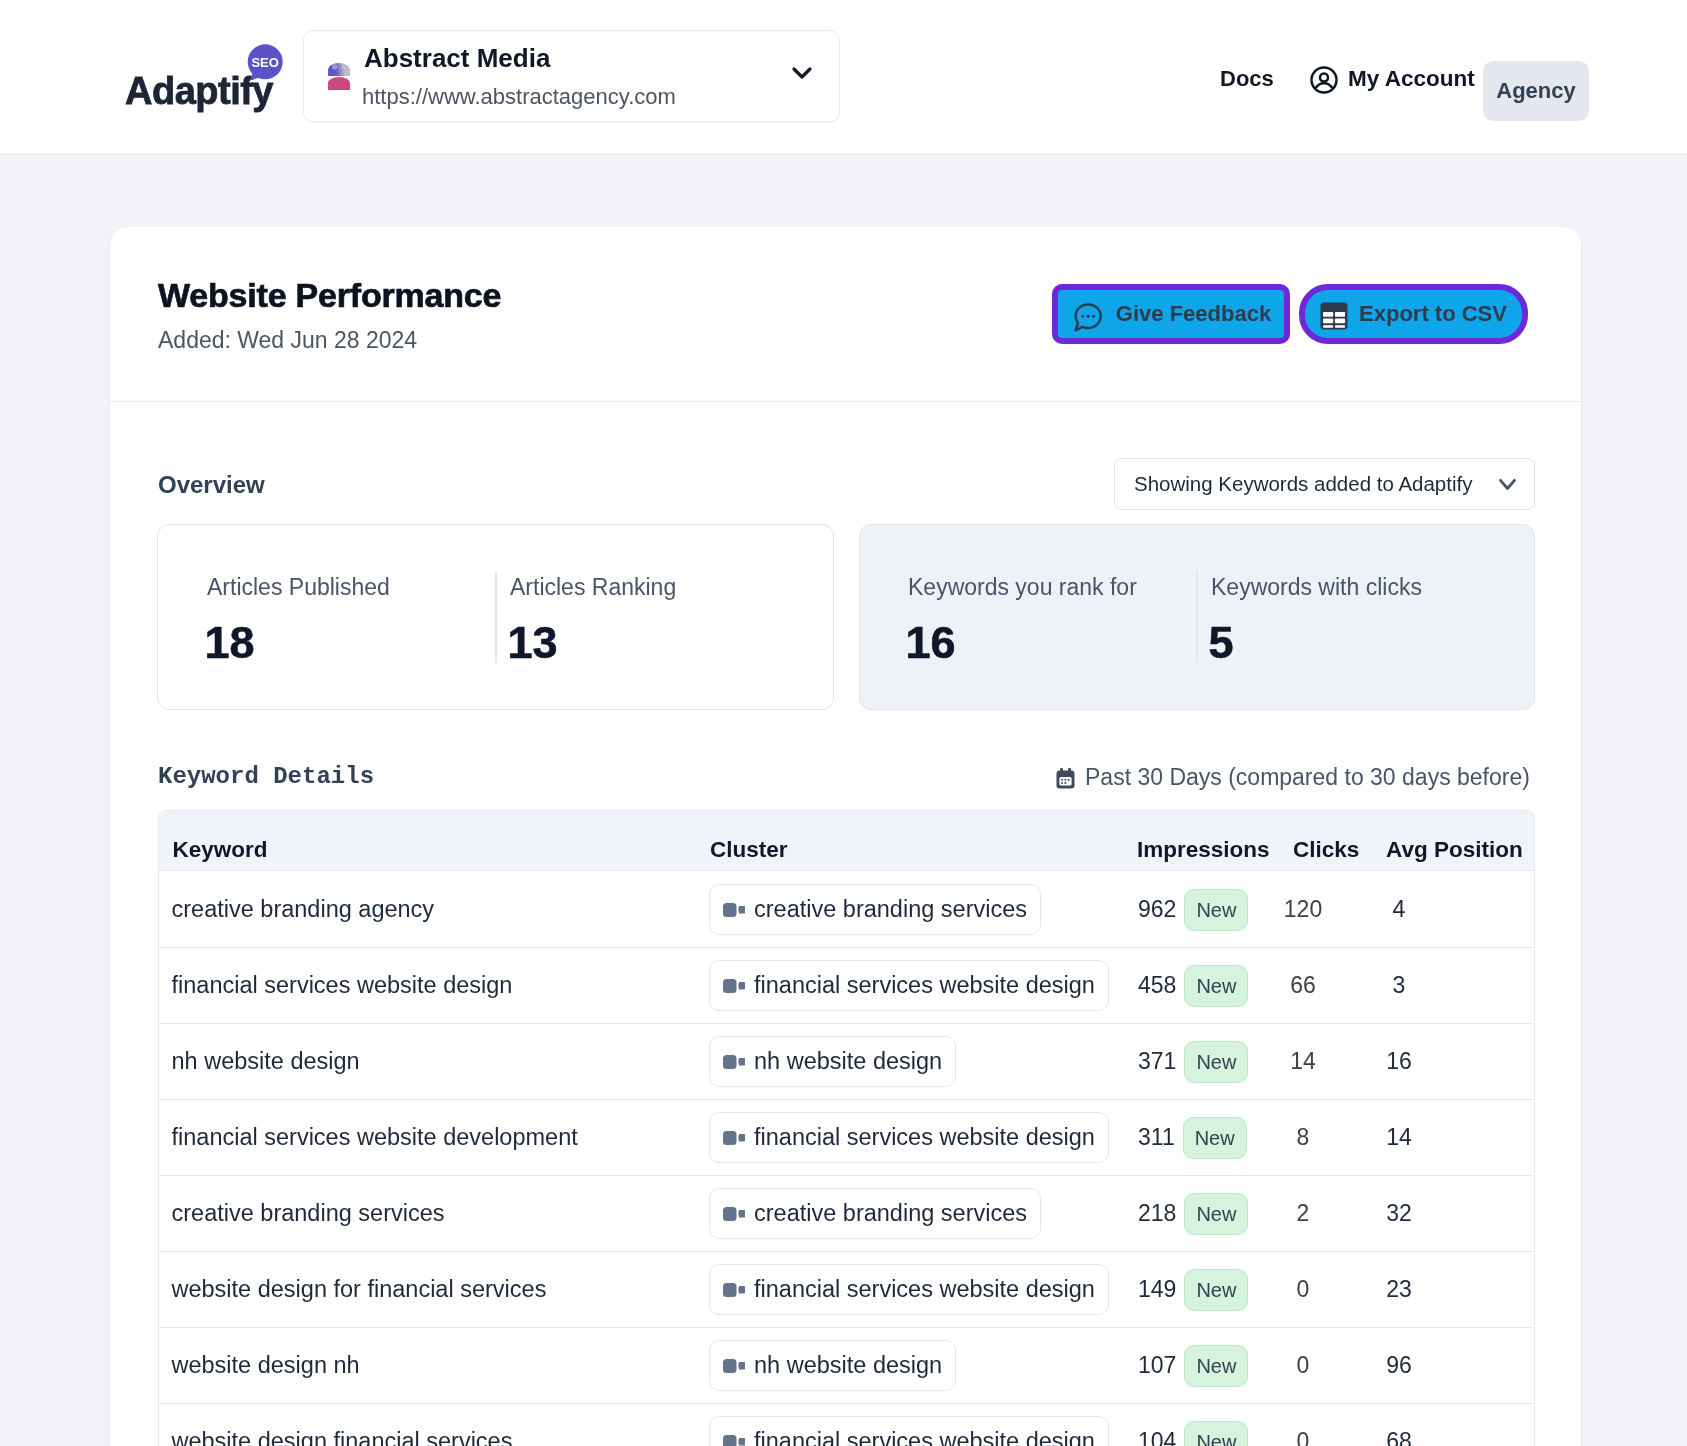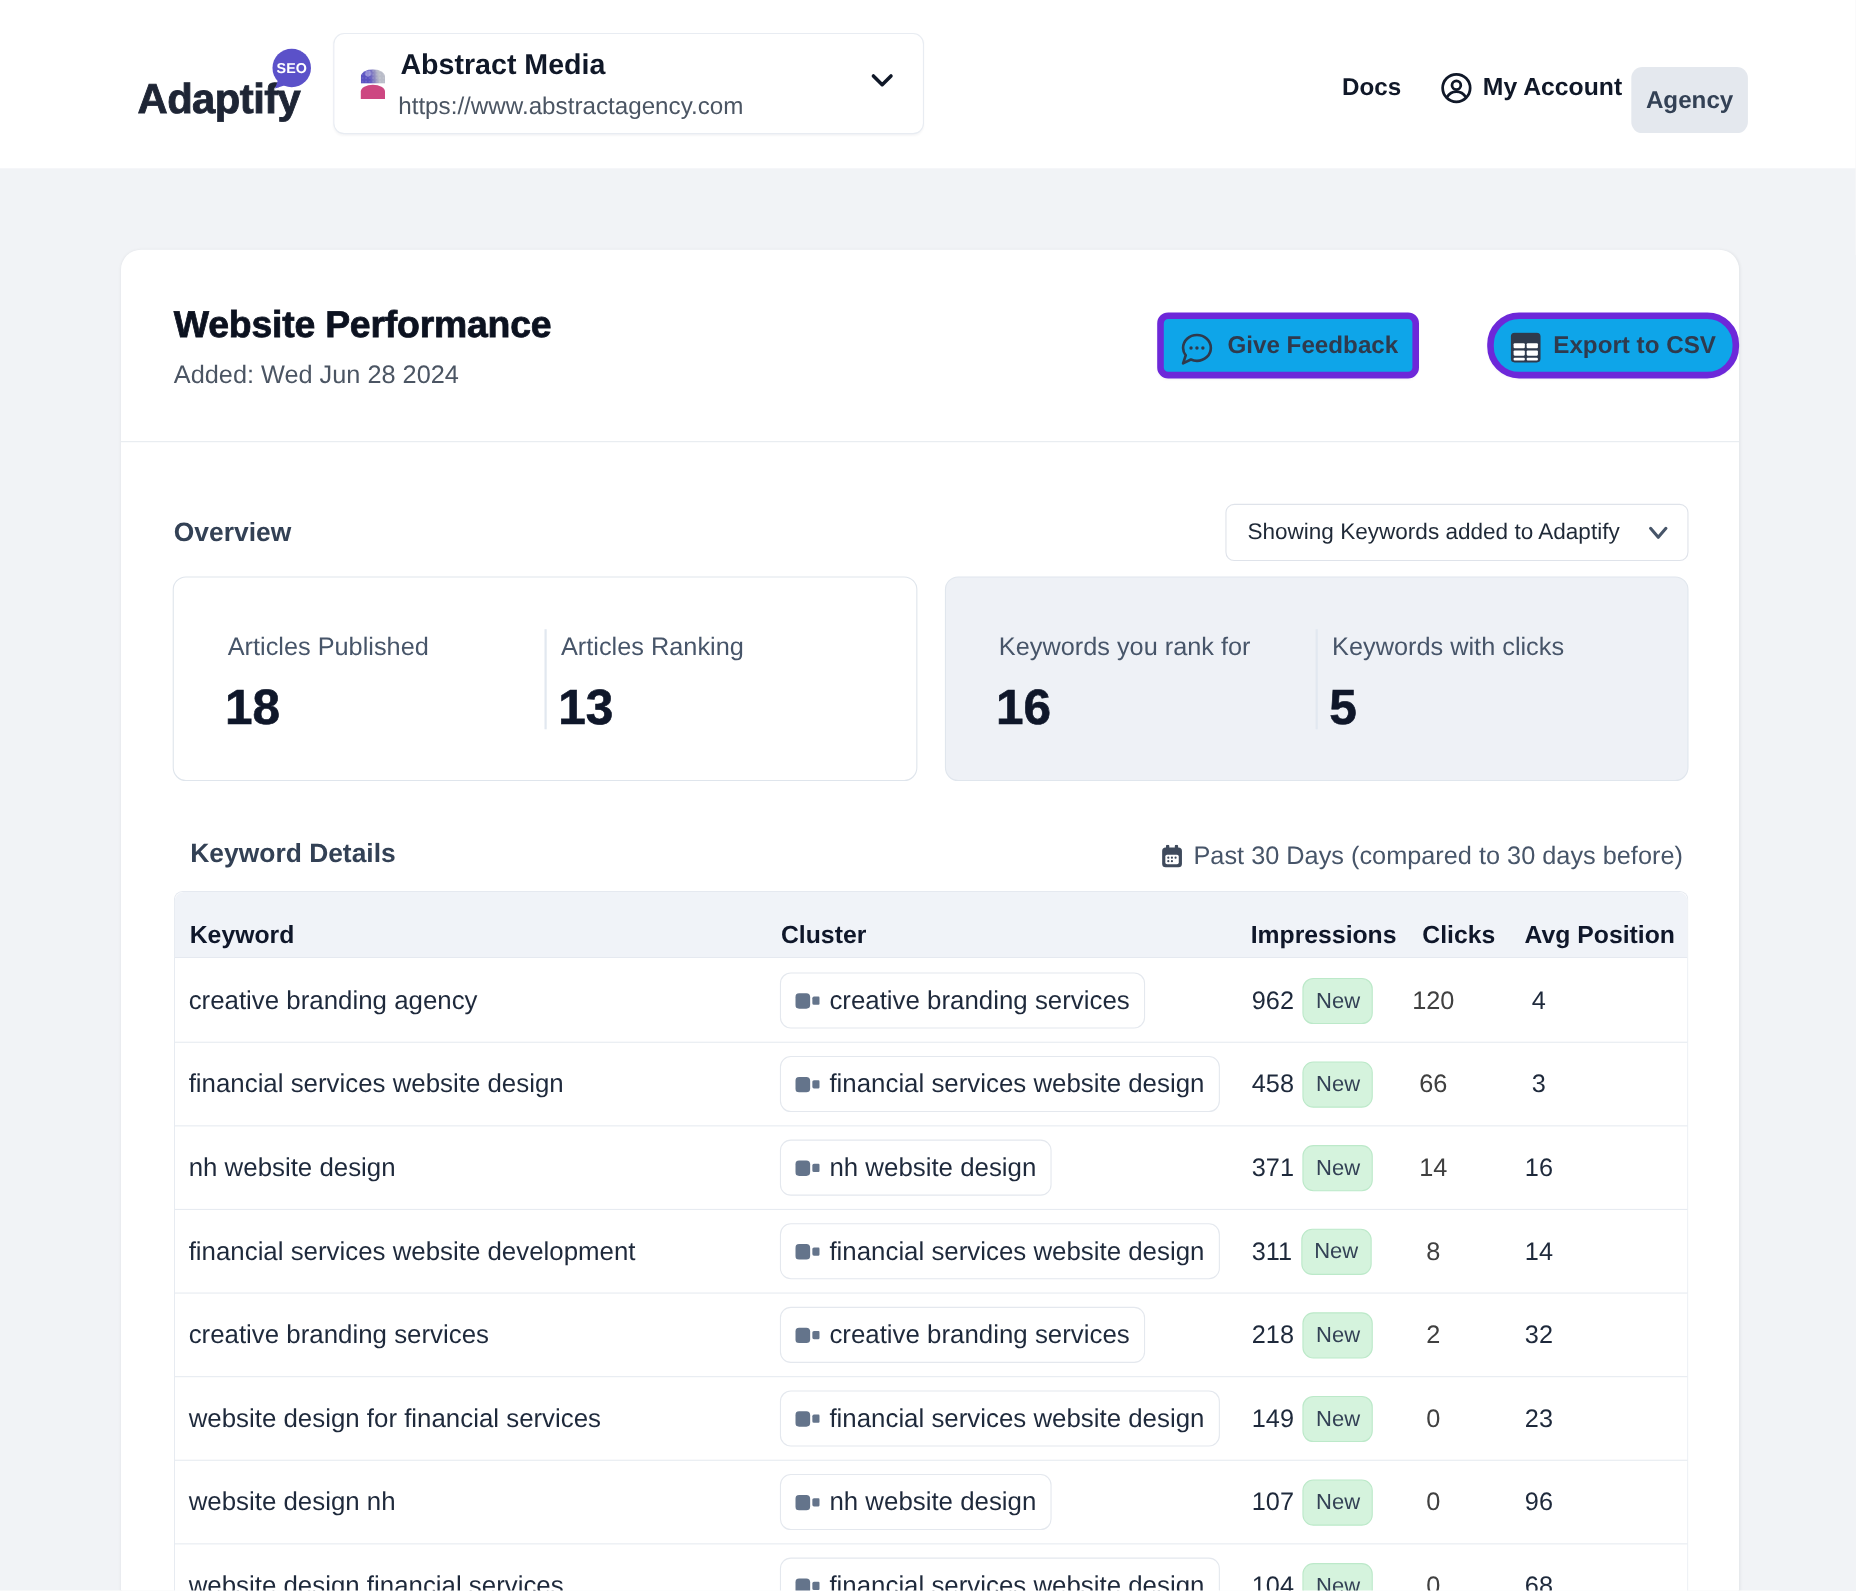--- a/index.html
+++ b/index.html
@@ -34,38 +34,38 @@
 
   
   #card { position:absolute; left:110px; top:227px; width:1471px; height:1260px; background:#fff;
           border-radius:18px; box-shadow:0 1px 3px rgba(16,24,40,.08); }
   #title { left:158px; top:278px; font-size:34px; font-weight:bold; color:#0c1220; letter-spacing:-0.2px; -webkit-text-stroke:0.7px #0c1220; }
   #added { left:158px; top:329px; font-size:23px; color:#4b5563; }
   .hbtn { position:absolute; top:284px; height:60px; background:#0ea5e9; border:6px solid #6d28d9;
           border-radius:10px; display:flex; align-items:center; justify-content:center; gap:11px;
           font-size:22px; font-weight:bold; color:#2f3a4d; box-shadow:0 1px 2px rgba(16,24,40,.04); }
   #btn-fb { left:1052px; width:238px; }
-  #btn-csv { left:1352px; width:229px;border-radius:29px; }
+  #btn-csv { left:1299px; width:229px;border-radius:29px; }
   #divider { position:absolute; left:110px; top:400.5px; width:1471px; height:1px; background:#e7ebf0; }
 
   
   #ov-h { left:158px; top:473px; font-size:24px; font-weight:bold; color:#334155; }
   #dropdown { position:absolute; left:1114px; top:458px; width:421px; height:52px; background:#fff;
               border:1px solid #dfe3ea; border-radius:8px; display:flex; align-items:center; }
   #dropdown span { font-size:20.5px; color:#1f2937; margin-left:19px; }
   #stat-w { position:absolute; left:157px; top:524px; width:677px; height:186px; background:#fff;
             border:1.4px solid #dfe5ec; border-radius:12px; }
   #stat-g { position:absolute; left:859px; top:524px; width:676px; height:186px; background:#eef1f6;
             border:1.4px solid #e0e6ed; border-radius:12px; }
   .stat-lab { font-size:23px; color:#475569; top:576px; }
   .stat-num { font-size:45px; font-weight:bold; color:#0f172a; top:620px; -webkit-text-stroke:0.6px #0f172a; }
   .stat-div { position:absolute; top:572px; width:2px; height:91px; background:#e2e8f0; }
 
   
-  #kd-h { left:173px; top:765px; font-size:24px; font-weight:bold; color:#334155; }
+  #kd-h { left:158px; top:765px; font-size:24px; font-weight:bold; color:#334155;font-family:Liberation Mono, monospace; }
   #past30 { left:1085px; top:766px; font-size:23px; color:#475569; }
 
   #tbl { position:absolute; left:158px; top:810px; width:1377px; height:700px;
          border:1px solid #e5e9f0; border-bottom:none; border-radius:8px 8px 0 0; background:#fff; }
   #thead { position:absolute; left:0; top:0; width:100%; height:60px; background:#f0f3f8;
            border-bottom:1px solid #e5e9f0; border-radius:8px 8px 0 0; }
   .th { position:absolute; top:0; height:76px; display:flex; align-items:center;
         font-size:22.5px; font-weight:bold; color:#0f172a; padding-top:1px; }
   .row { position:absolute; left:0; width:100%; height:76px; border-bottom:1px solid #e7ebf1; }
   .kw { position:absolute; left:12.5px; top:0; height:75px; display:flex; align-items:center;

